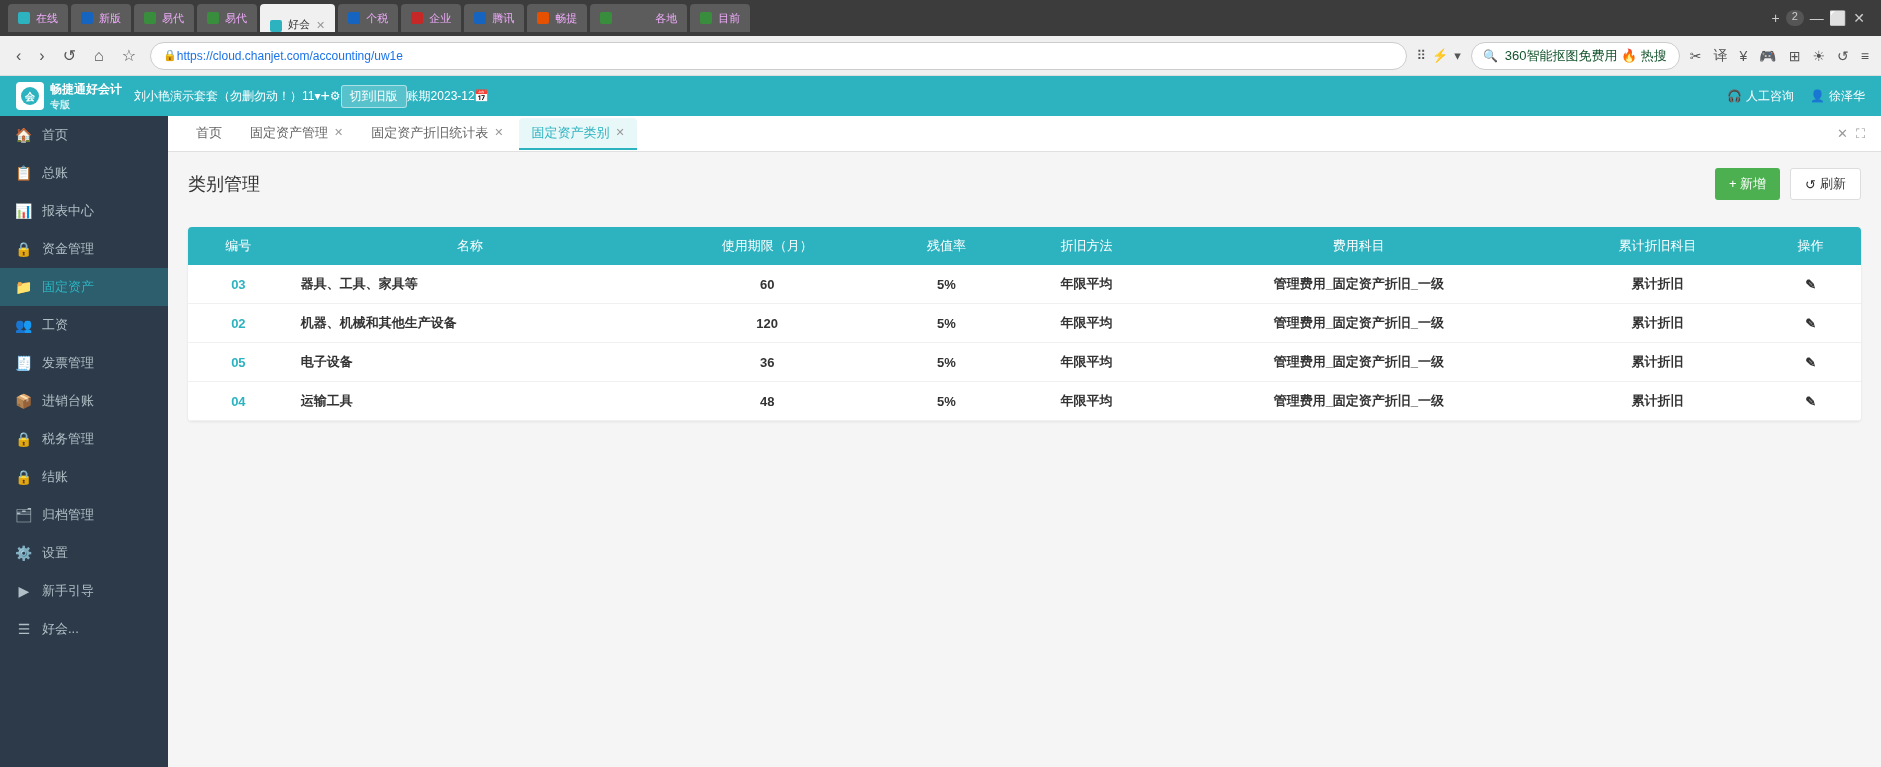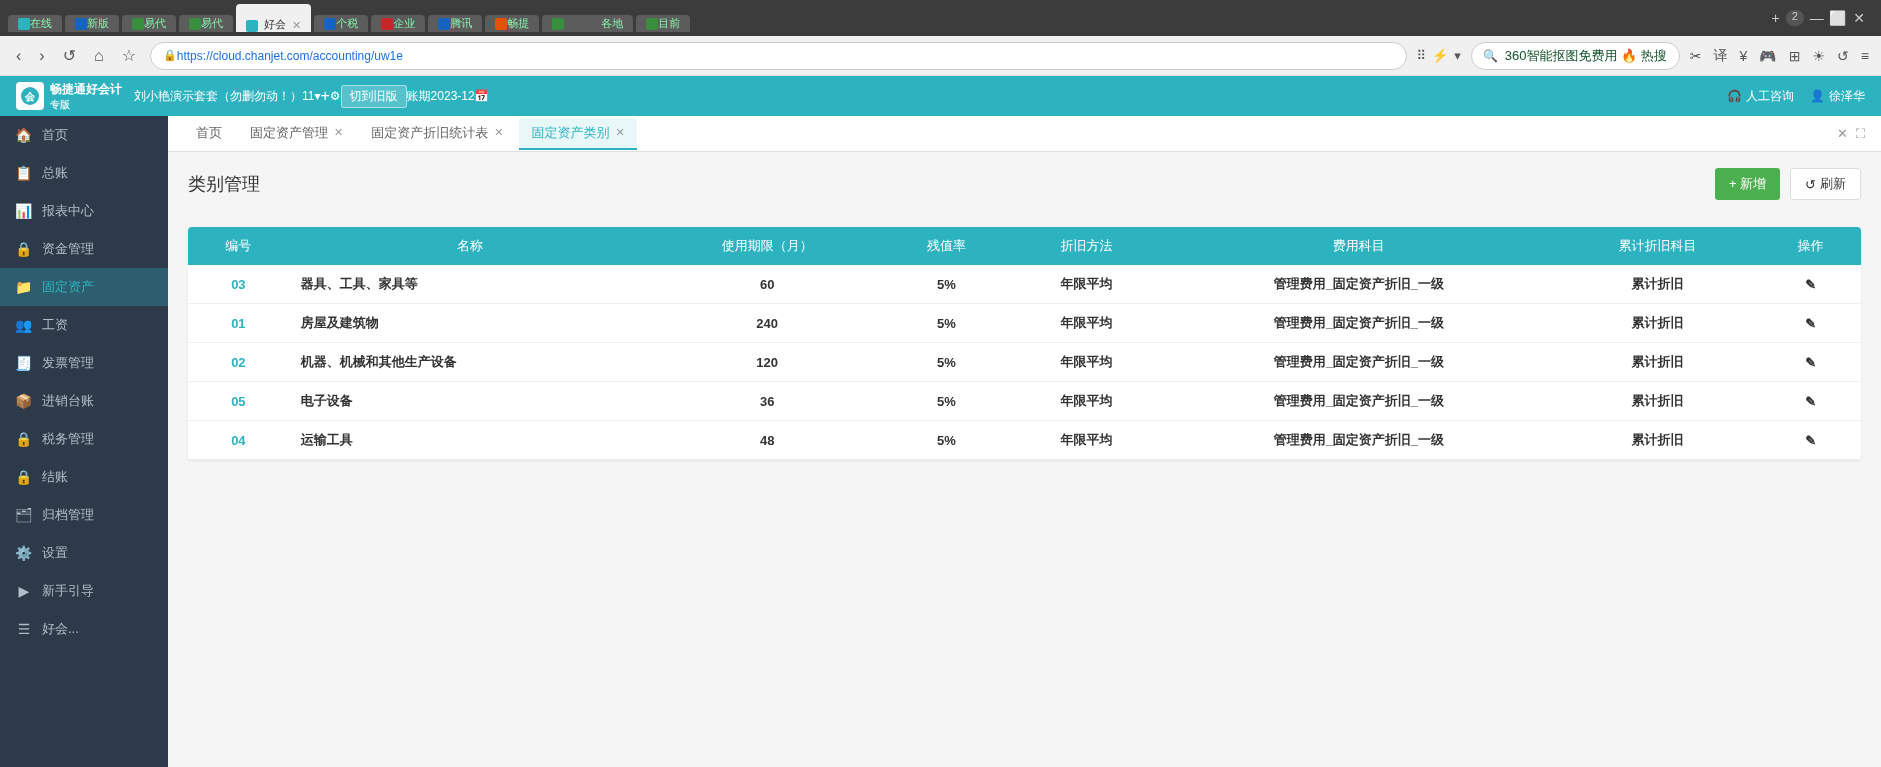--- a/index.html
+++ b/index.html
@@ -3,21 +3,21 @@
   <meta charset="utf-8">
   <style>
     * { margin: 0; padding: 0; box-sizing: border-box; }
     body { font-family: "Microsoft YaHei", "PingFang SC", Arial, sans-serif; font-size: 13px; background: #f5f5f5; color: #333; overflow: hidden; }
 
     
     .browser-chrome { background: #3c3c3c; height: 36px; display: flex; align-items: center; padding: 0 8px; gap: 4px; }
     .browser-tab { background: #fff; border-radius: 4px 4px 0 0; padding: 0 10px; height: 28px; display: flex; align-items: flex-end; gap: 6px; font-size: 12px; color: #333; white-space: nowrap; }
     .browser-tab.active { background: #f0f0f0; }
     .browser-tab .tab-close { color: #999; font-size: 11px; cursor: pointer; }
-    .browser-tab-inactive { background: #5c5c5c; border-radius: 4px 4px 0 0; padding: 0 10px; height: 17px; display: flex; align-items: center; font-size: 12px; color: #86efac; white-space: nowrap; }
+    .browser-tab-inactive { background: #5c5c5c; border-radius: 4px 4px 0 0; padding: 0 10px; height: 28px; display: flex; align-items: center; gap: 6px; font-size: 12px; color: #f0abfc; white-space: nowrap; }
 
     
     .address-bar { background: #f0f0f0; height: 40px; display: flex; align-items: center; padding: 0 12px; gap: 10px; border-bottom: 1px solid #ddd; }
     .nav-btn { background: none; border: none; cursor: pointer; color: #555; font-size: 16px; padding: 4px; }
     .url-bar { flex: 1; background: #fff; border: 1px solid #ccc; border-radius: 16px; height: 28px; display: flex; align-items: center; padding: 0 12px; font-size: 12px; color: #1a73e8; }
     .search-bar { background: #fff; border: 1px solid #ccc; border-radius: 16px; height: 28px; display: flex; align-items: center; padding: 0 12px; font-size: 12px; color: #333; gap: 6px; }
     .toolbar-btns { display: flex; align-items: center; gap: 12px; color: #555; font-size: 14px; }
 
     
     .app-wrapper { display: flex; flex-direction: column; height: calc(767px - 76px); }
@@ -309,30 +309,20 @@
                 <td class="id-link">03</td>
                 <td class="name-col">器具、工具、家具等</td>
                 <td>60</td>
                 <td>5%</td>
                 <td>年限平均</td>
                 <td>管理费用_固定资产折旧_一级</td>
                 <td>累计折旧</td>
                 <td class="edit-icon">✎</td>
               </tr>
               <tr>
-                <td class="id-link">01</td>
-                <td class="name-col">房屋及建筑物</td>
-                <td>240</td>
-                <td>5%</td>
-                <td>年限平均</td>
-                <td>管理费用_固定资产折旧_一级</td>
-                <td>累计折旧</td>
-                <td class="edit-icon">✎</td>
-              </tr>
-              <tr>
                 <td class="id-link">02</td>
                 <td class="name-col">机器、机械和其他生产设备</td>
                 <td>120</td>
                 <td>5%</td>
                 <td>年限平均</td>
                 <td>管理费用_固定资产折旧_一级</td>
                 <td>累计折旧</td>
                 <td class="edit-icon">✎</td>
               </tr>
               <tr>

